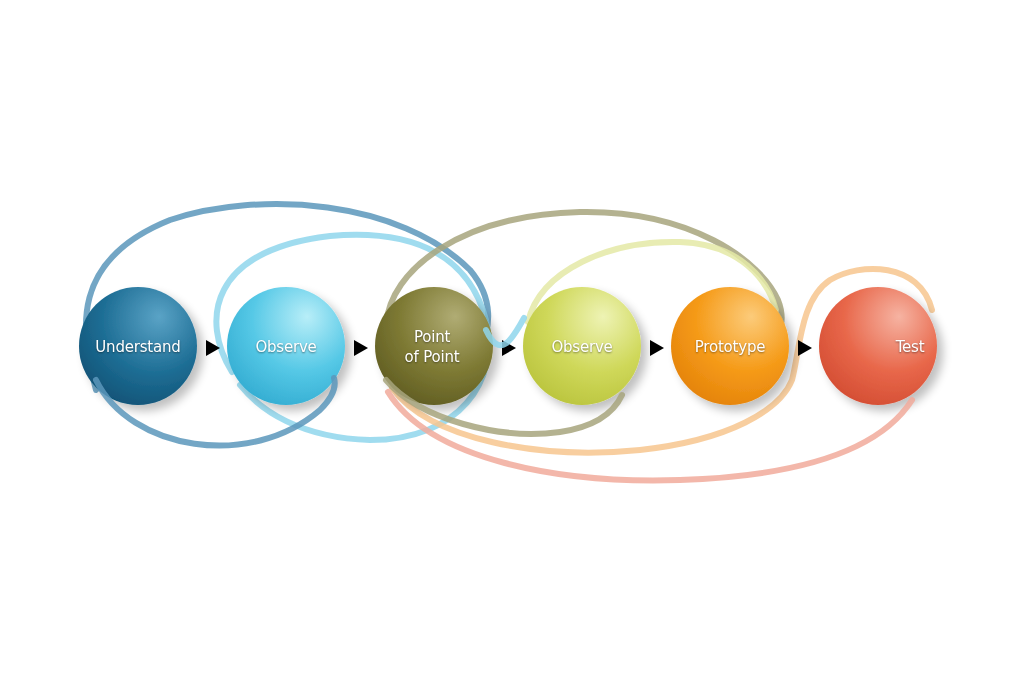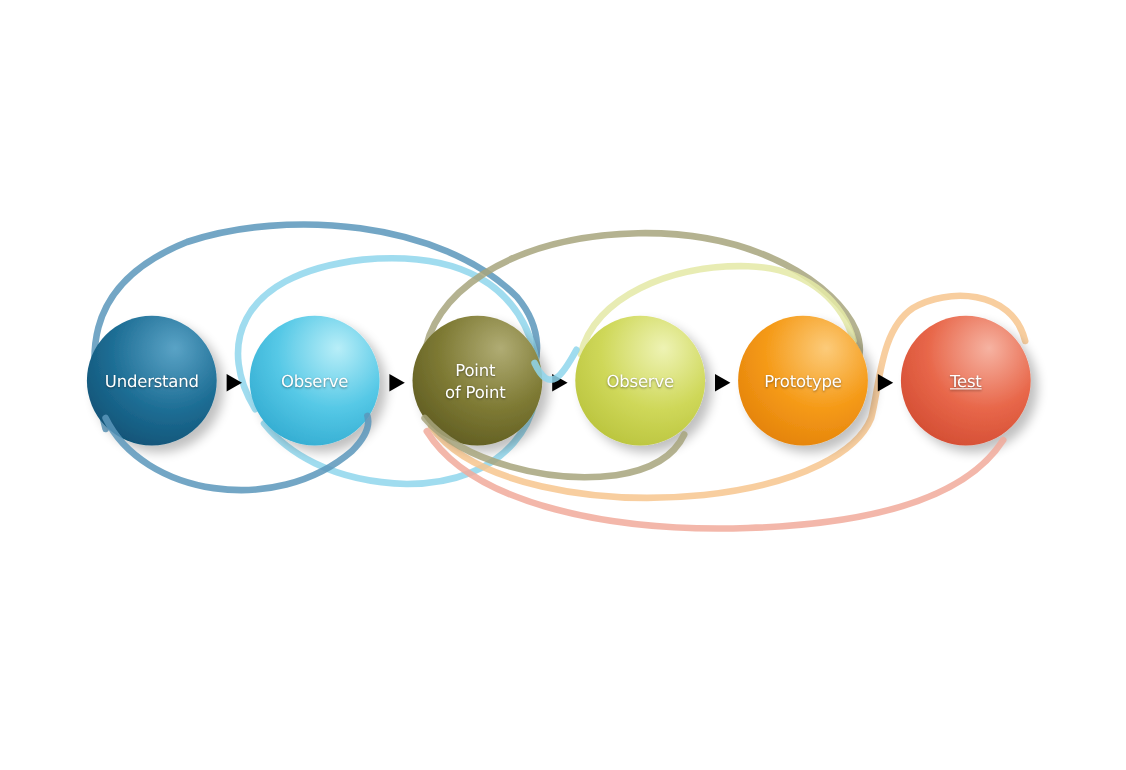--- a/index.html
+++ b/index.html
@@ -103,14 +103,14 @@
 
 <div id="labels">
   <div class="label" style="left: 138px; top: 347px;">Understand</div>
   <div class="label" style="left: 286px; top: 347px; text-align: right;">Observe</div>
   <div class="label" style="left: 432px; top: 347px;">
     <div>Point</div>
     <div>of Point</div>
   </div>
   <div class="label" style="left: 582px; top: 347px;">Observe</div>
   <div class="label" style="left: 730px; top: 347px;">Prototype</div>
-  <div class="label" style="left: 878px; top: 347px; text-decoration: underline;">Test</div>
+  <div class="label" style="left: 910px; top: 347px;">Test</div>
 </div>
 
 </body></html>

